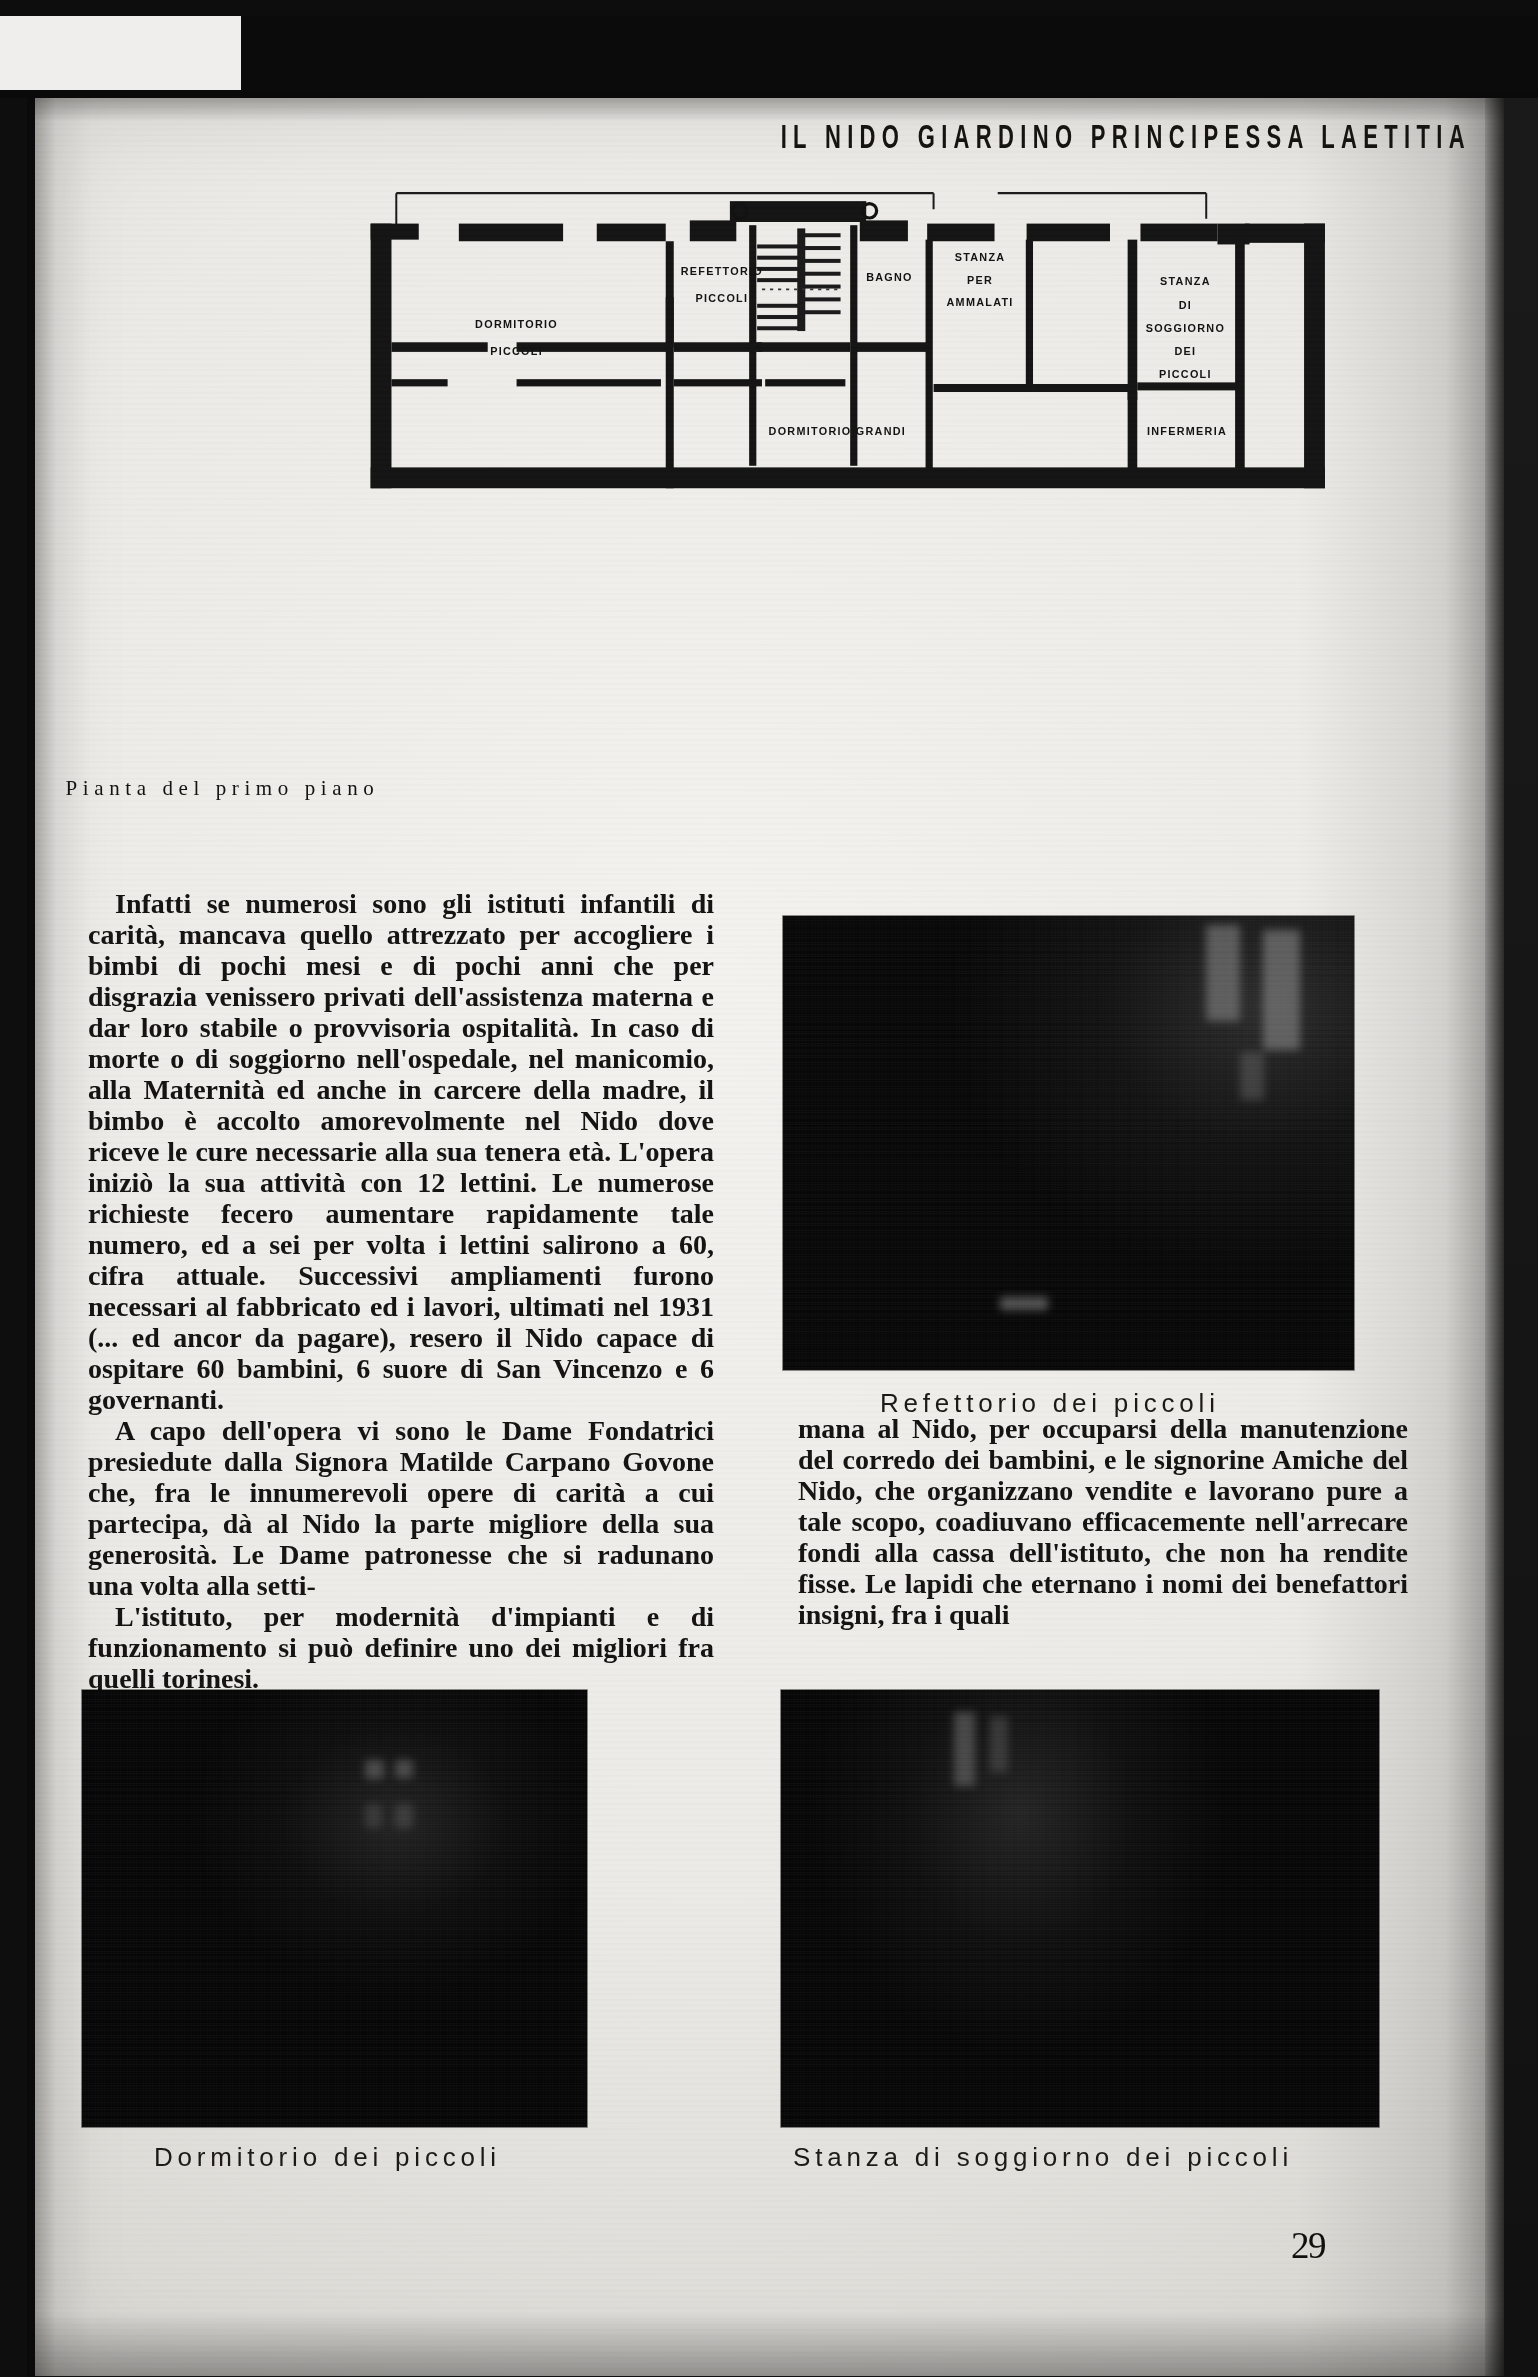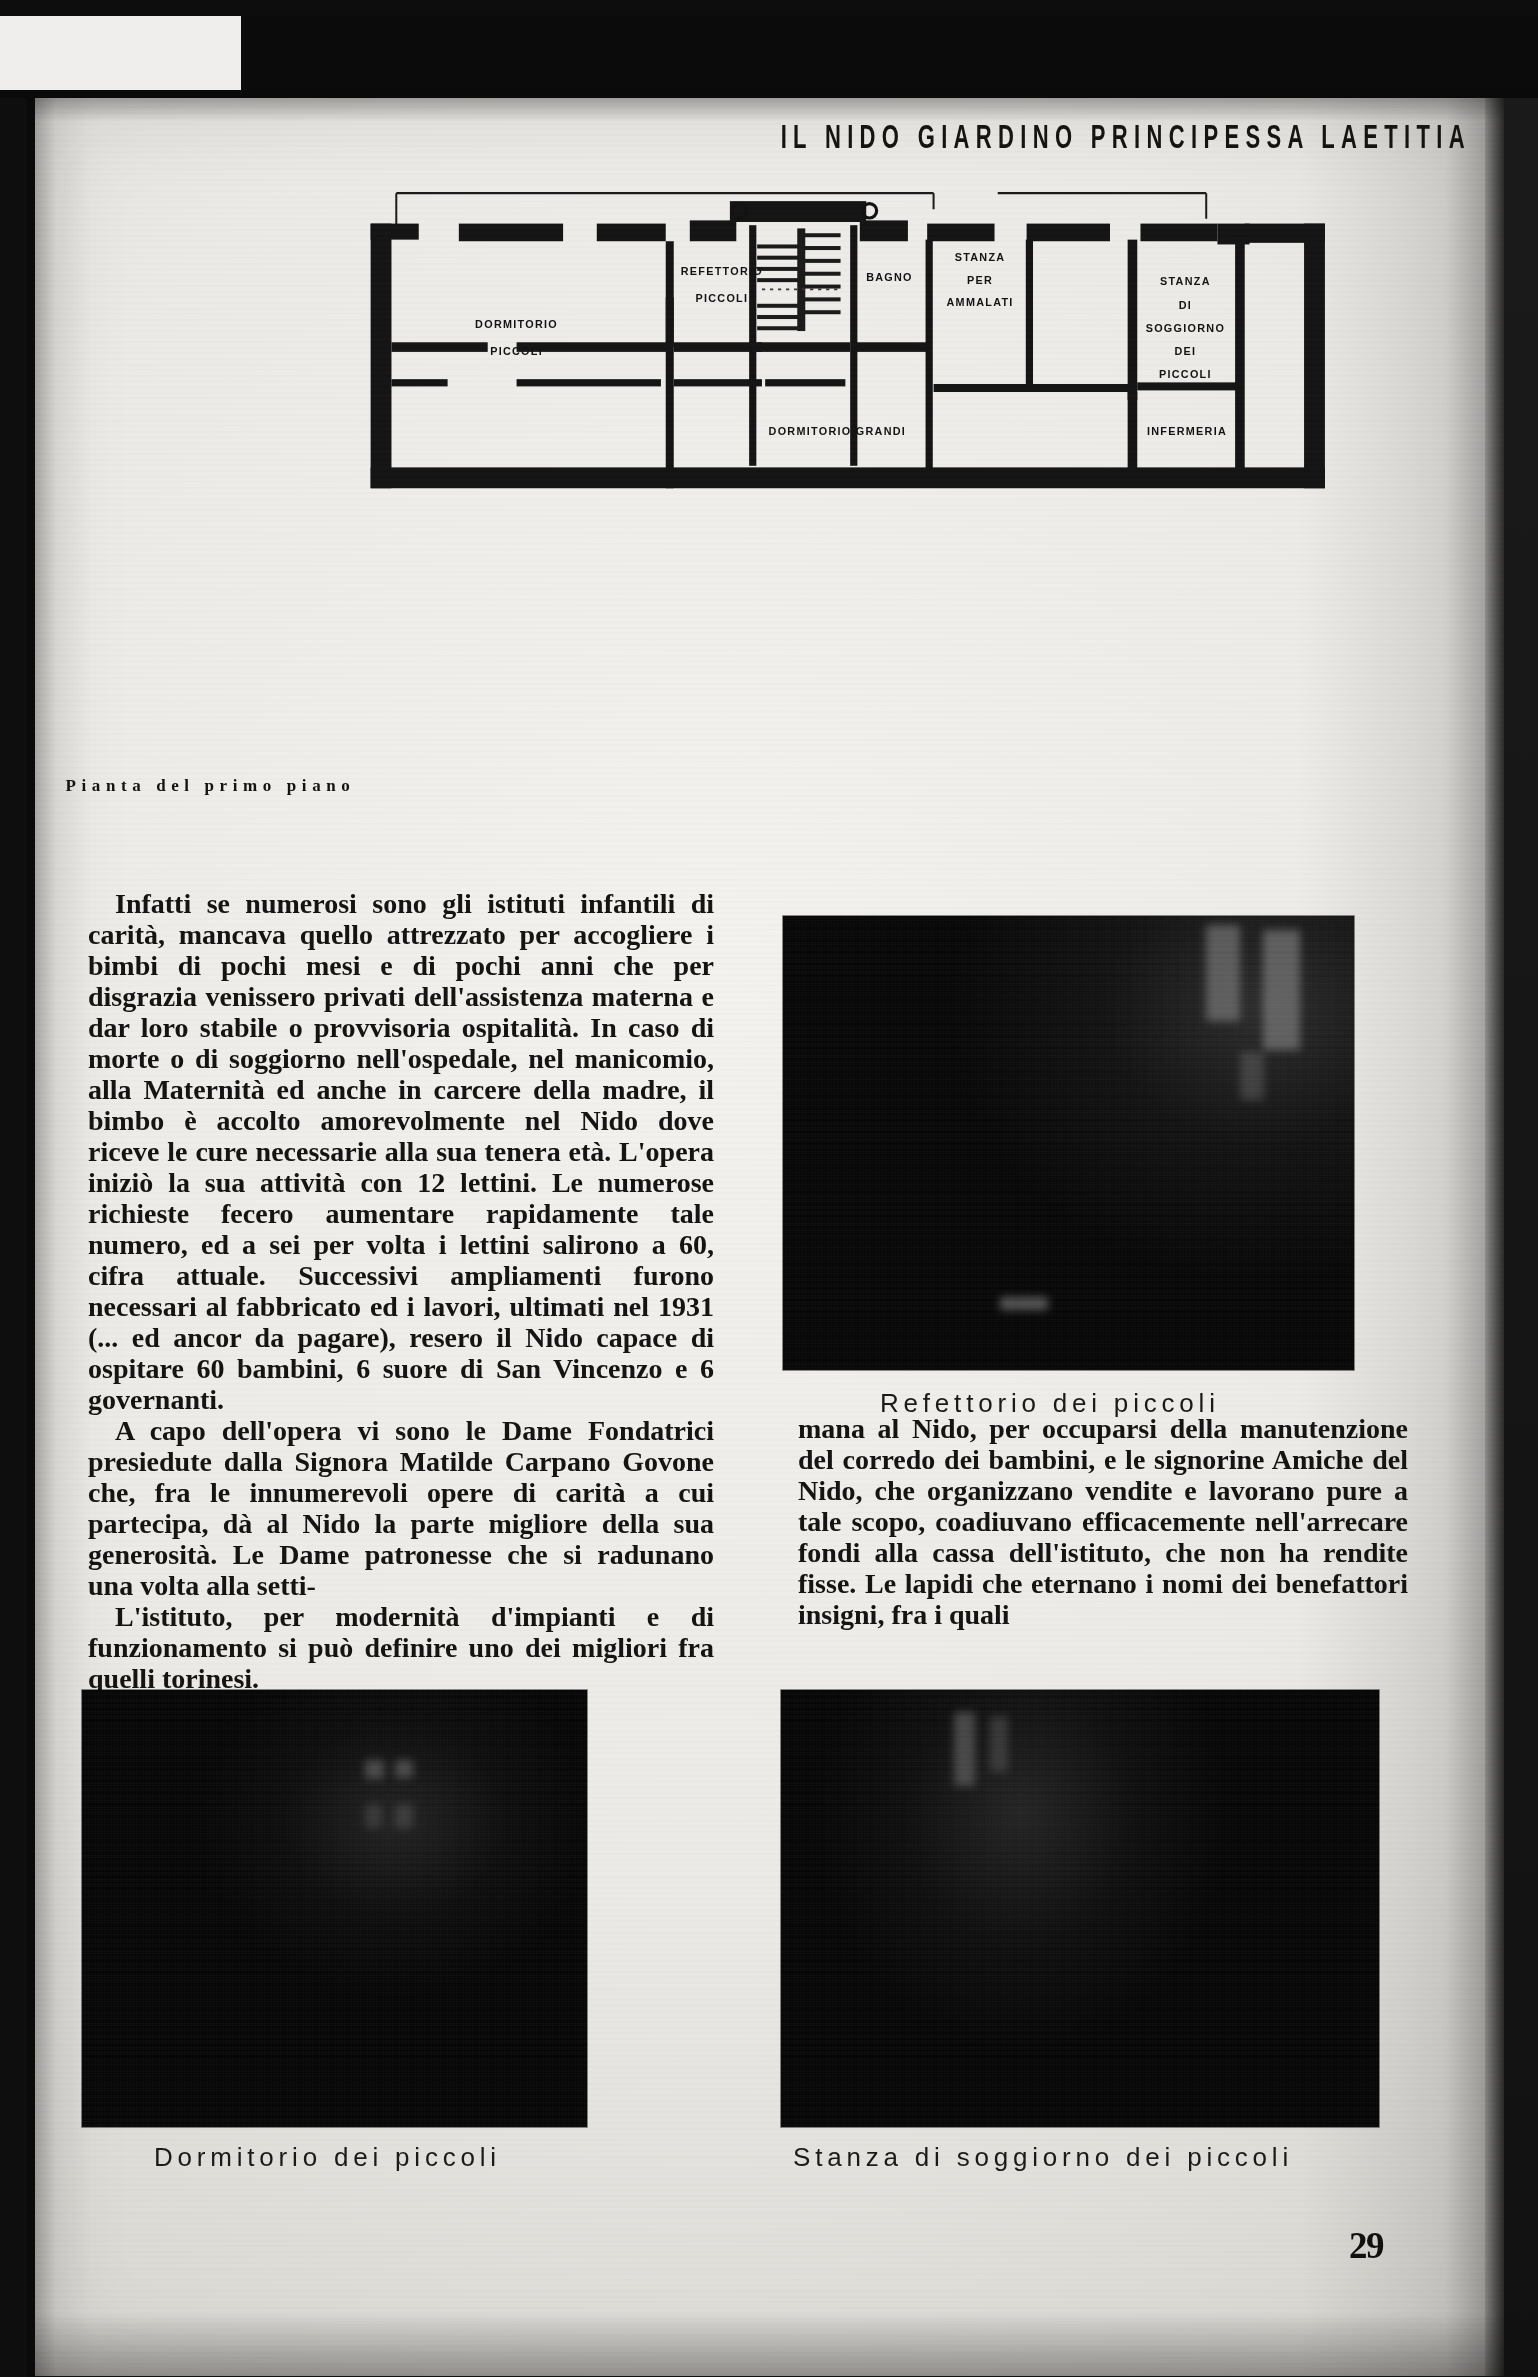--- a/index.html
+++ b/index.html
@@ -158,22 +158,22 @@
     width: 1251px;
     height: 345px;
   }
   .plan svg { display: block; }
 
   .plan-caption {
     position: absolute;
     left: 30.5px;
     top: 678px;
     font-family: "Liberation Serif", "DejaVu Serif", serif;
-    font-size: 17px;
-    font-weight: 700;
+    font-size: 21px;
+    font-weight: 400;
     letter-spacing: 5.6px;
     color: #141210;
   }
 
   
   .col {
     position: absolute;
     font-family: "Liberation Serif", "DejaVu Serif", serif;
     font-size: 28px;
     line-height: 31px;
@@ -255,27 +255,27 @@
     color: #1b1916;
     white-space: nowrap;
   }
   #caption-refettorio { left: 845px; top: 1290px; }
   #caption-dormitorio { left: 119px;  top: 2044px; text-align: center; }
   #caption-soggiorno  { left: 758px;  top: 2044px; }
 
   
   .folio {
     position: absolute;
-    left: 1314px;
+    left: 1209px;
     top: 2126px;
     width: 128px;
-    text-align: left;
+    text-align: center;
     font-family: "Liberation Serif", "DejaVu Serif", serif;
     font-size: 37px;
-    font-weight: 700;
+    font-weight: 400;
     color: #100f0d;
     letter-spacing: -1.6px;
   }
 
   
   .room-label {
     font-family: "Liberation Sans", "DejaVu Sans", sans-serif;
     font-size: 13.5px;
     font-weight: 700;
     letter-spacing: 1.6px;

